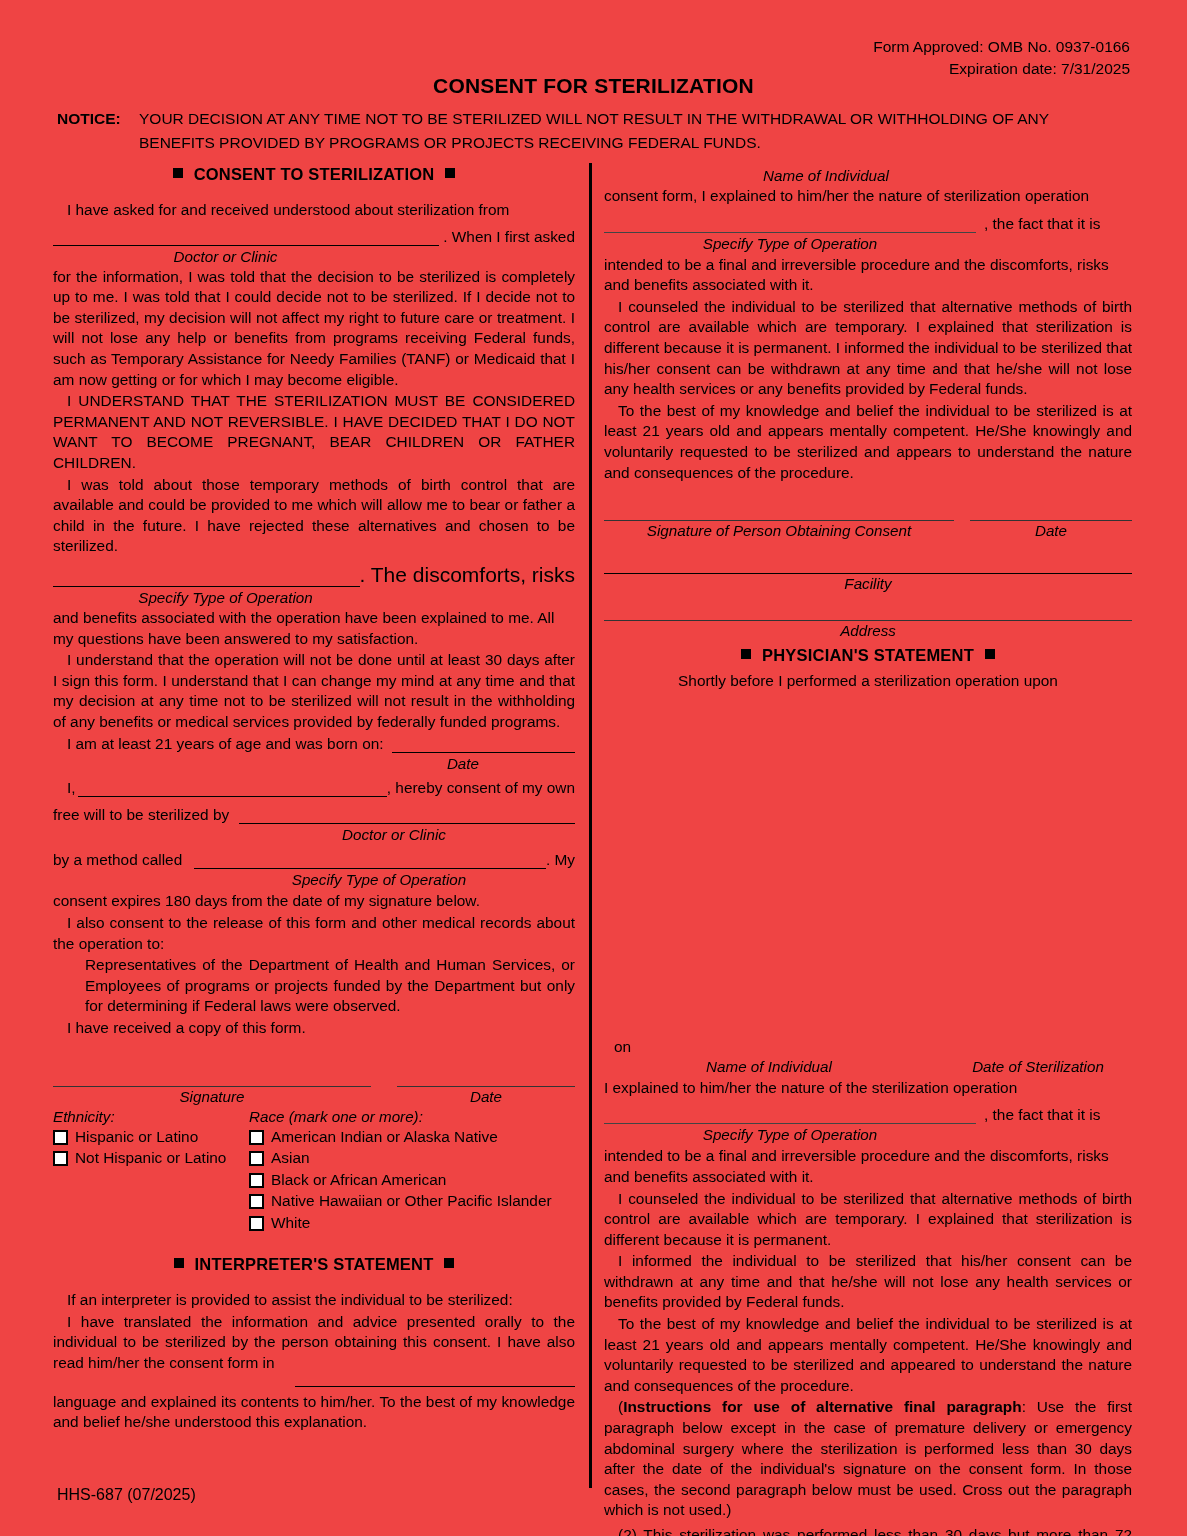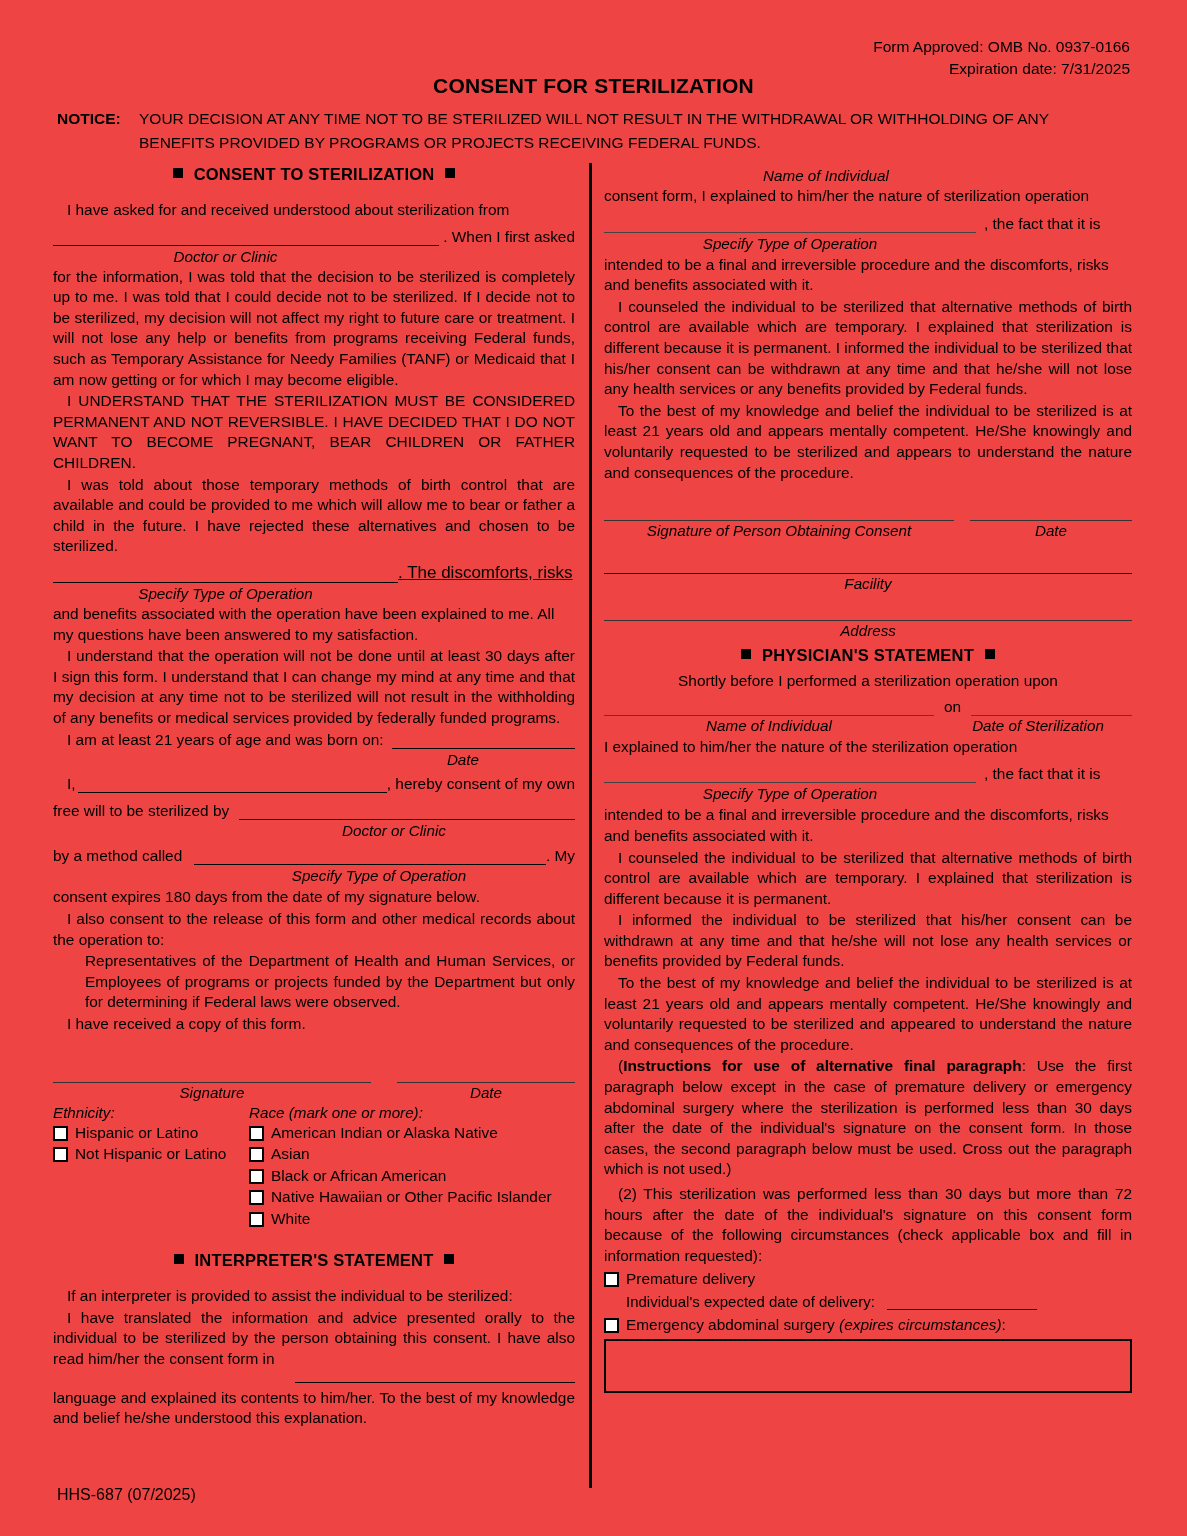--- a/index.html
+++ b/index.html
@@ -184,21 +184,21 @@
       <span style="font-size:15.4px; margin-left:4px; white-space:nowrap;">. When I first asked</span>
     </div>
     <div class="caption" style="width:345px; margin-top:1px;">Doctor or Clinic</div>
 
     <p class="t" style="margin-top:1px;">for the information, I was told that the decision to be sterilized is completely up to me. I was told that I could decide not to be sterilized. If I decide not to be sterilized, my decision will not affect my right to future care or treatment. I will not lose any help or benefits from programs receiving Federal funds, such as Temporary Assistance for Needy Families (TANF) or Medicaid that I am now getting or for which I may become eligible.</p>
     <p class="t ind" style="margin-top:1px;">I UNDERSTAND THAT THE STERILIZATION MUST BE CONSIDERED PERMANENT AND NOT REVERSIBLE. I HAVE DECIDED THAT I DO NOT WANT TO BECOME PREGNANT, BEAR CHILDREN OR FATHER CHILDREN.</p>
     <p class="t ind" style="margin-top:1px;">I was told about those temporary methods of birth control that are available and could be provided to me which will allow me to bear or father a child in the future. I have rejected these alternatives and chosen to be sterilized.</p>
 
     <div style="display:flex; align-items:flex-end; margin-top:6px;">
       <span class="rule" style="width:345px; height:18px;"></span>
-      <span style="font-size:17px; white-space:nowrap;text-decoration:underline;">. The discomforts, risks</span>
+      <span style="font-size:21px; white-space:nowrap;">. The discomforts, risks</span>
     </div>
     <div class="caption" style="width:345px; margin-top:1px;">Specify Type of Operation</div>
 
     <p class="t noj" style="margin-top:1px;">and benefits associated with the operation have been explained to me. All my questions have been answered to my satisfaction.</p>
     <p class="t ind" style="margin-top:1px;">I understand that the operation will not be done until at least 30 days after I sign this form. I understand that I can change my mind at any time and that my decision at any time not to be sterilized will not result in the withholding of any benefits or medical services provided by federally funded programs.</p>
 
     <div style="display:flex; align-items:flex-end; margin-top:3px;">
       <span style="font-size:15.4px; text-indent:14px; display:inline-block; white-space:nowrap;">I am at least 21 years of age and was born on:</span>
       <span class="rule" style="flex:1; margin-left:8px; height:17px;"></span>
     </div>
@@ -306,21 +306,21 @@
       <div class="u"></div>
       <div class="caption">Address</div>
     </div>
 
     <div class="sect-head" style="margin-top:6px; margin-bottom:6px;">
       <span class="sq l"></span><span>PHYSICIAN'S STATEMENT</span><span class="sq r"></span>
     </div>
 
     <p class="t noj" style="text-align:center;">Shortly before I performed a sterilization operation upon</p>
 
-    <div style="display:flex; align-items:flex-end; margin-top:6px;">
+    <div style="display:flex; align-items:flex-start; margin-top:15px;flex-direction:column;">
       <span class="rule thin" style="flex:0 0 330px; height:16px;"></span>
       <span style="font-size:15.4px; margin:0 10px; white-space:nowrap;">on</span>
       <span class="rule thin" style="flex:1; height:16px;"></span>
     </div>
     <div style="display:flex; gap:10px;">
       <div class="caption" style="flex:0 0 330px;">Name of Individual</div>
       <div class="caption" style="flex:1;">Date of Sterilization</div>
     </div>
 
     <p class="t noj" style="margin-top:2px;">I explained to him/her the nature of the sterilization operation</p>

